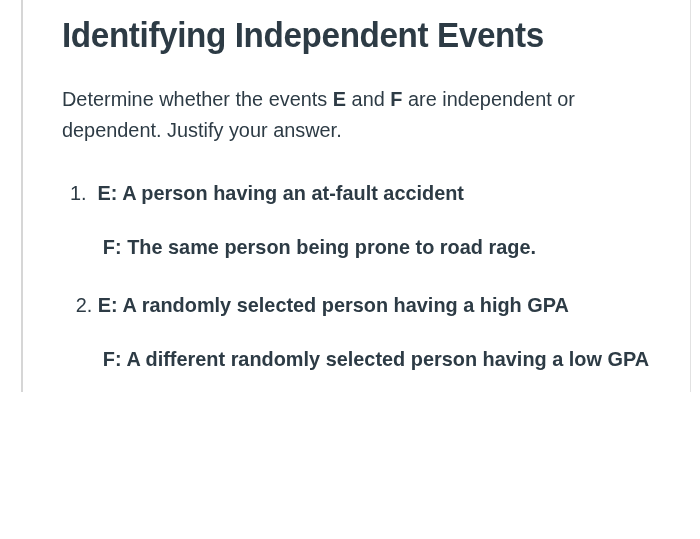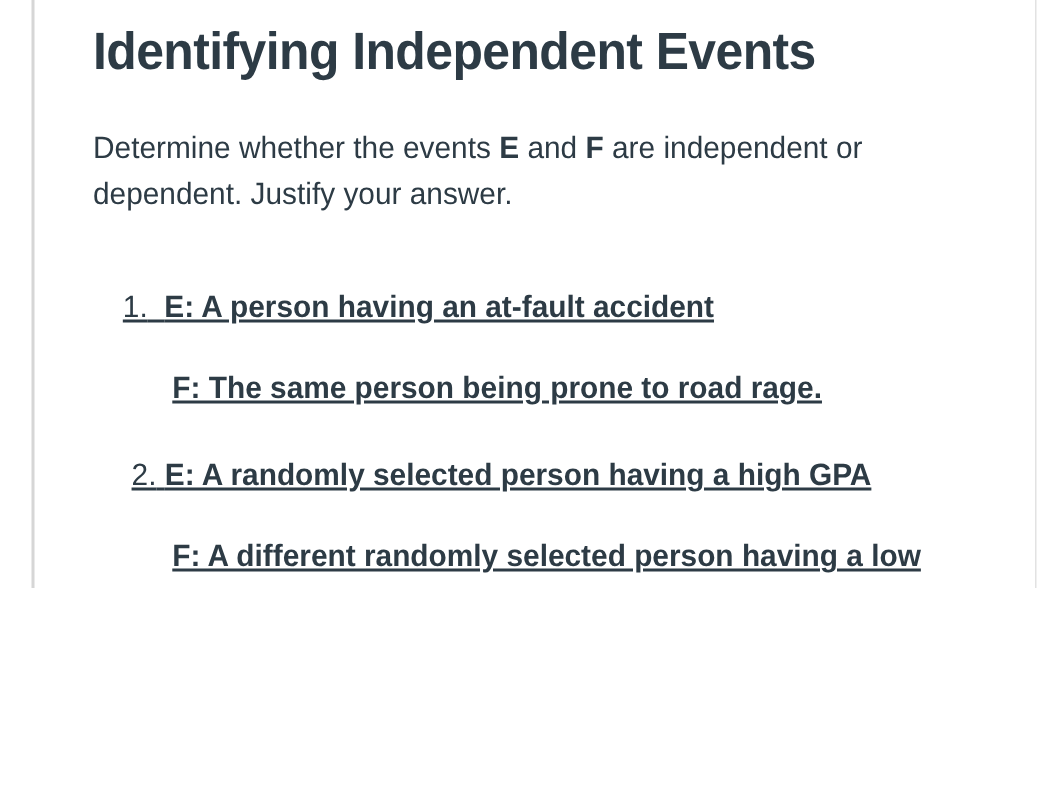--- a/index.html
+++ b/index.html
@@ -58,24 +58,23 @@
     margin: 0;
     padding-top: 32px;
     width: 560px;
     color: #2d3b45;
     transform: scaleX(0.97);
     transform-origin: left center;
   }
   .intro b { font-weight: 700; }
 
   .qlist {
-    margin: 16px;
+    margin: 4px;
     padding: 0;
     list-style: none;
-    text-decoration: underline;
   }
   .qitem {
     font-size: 20.5px;
     font-weight: 700;
     line-height: 1.48;
     color: #2d3b45;
     transform: scaleX(0.97);
     transform-origin: left center;
   }
   .qitem .marker {

